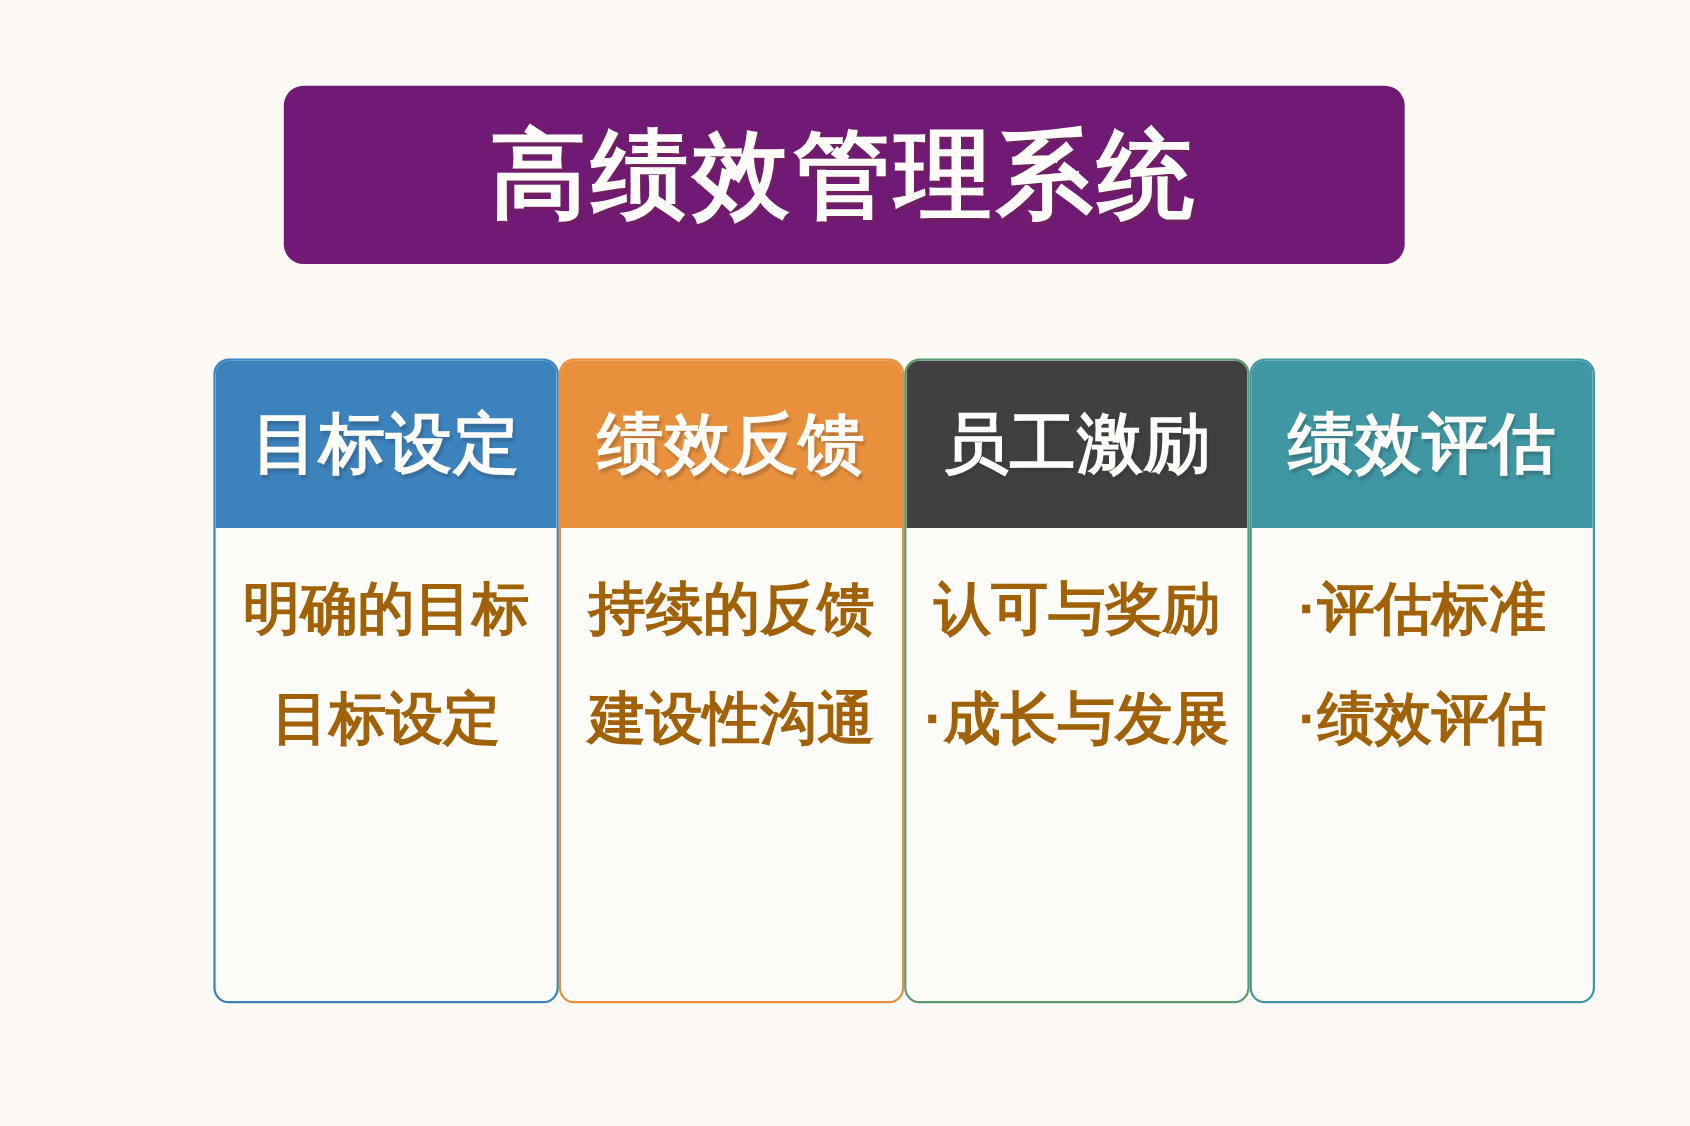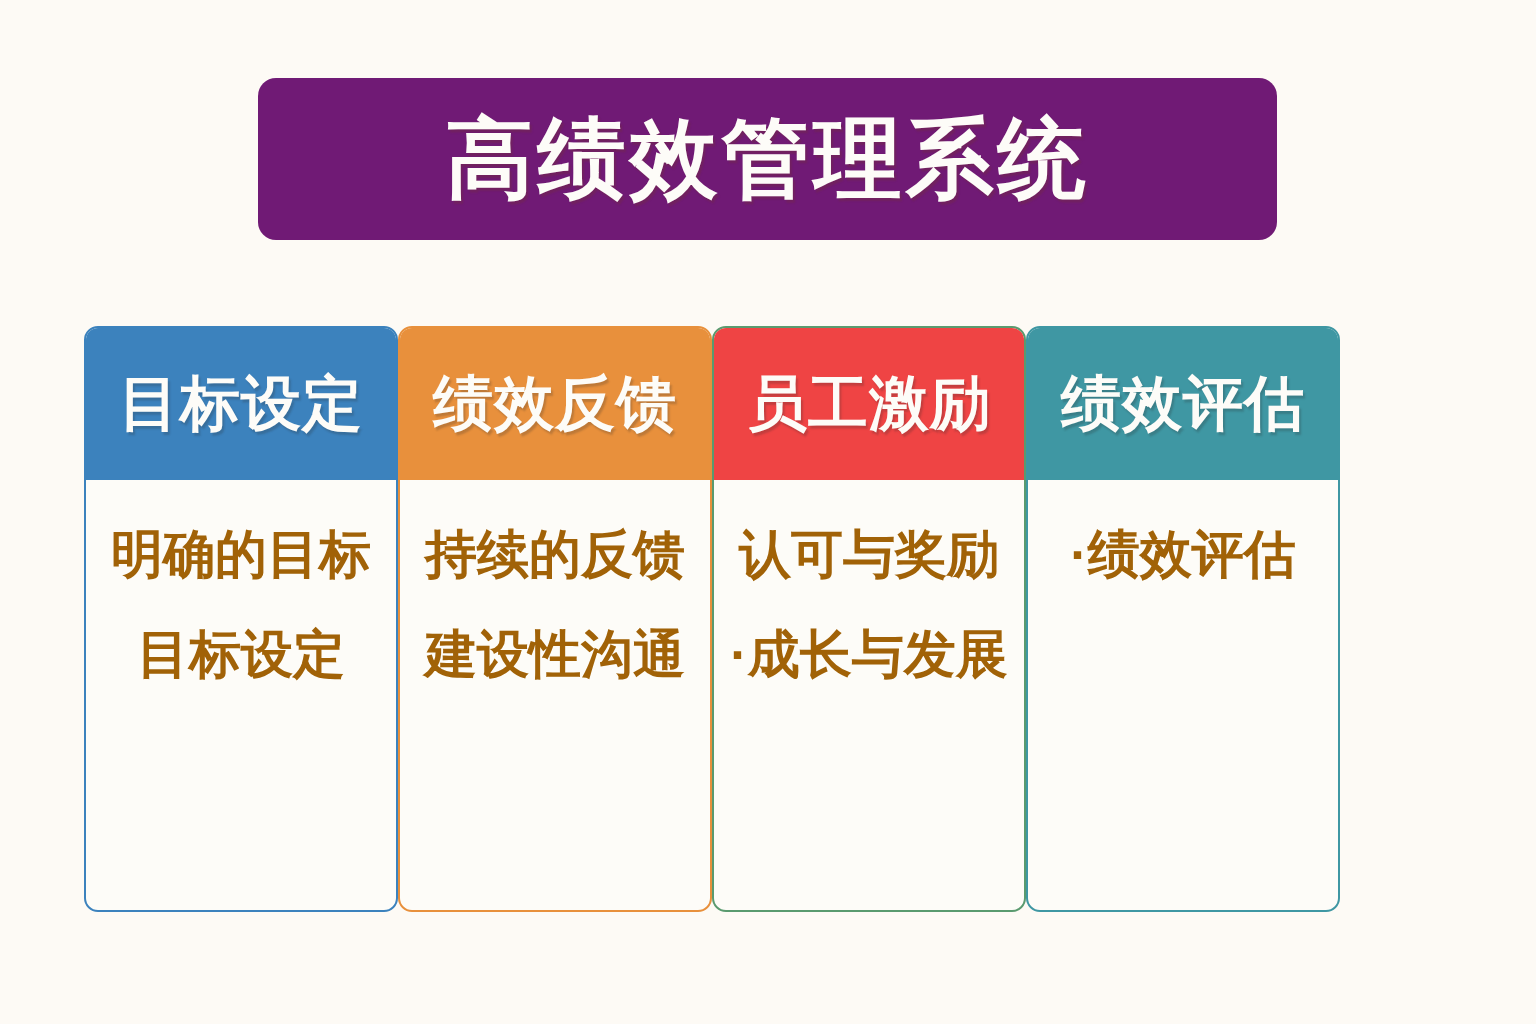--- a/index.html
+++ b/index.html
@@ -36,26 +36,26 @@
     font-weight: bold;
     letter-spacing: 4px;
     line-height: 1;
     white-space: nowrap;
     text-shadow: 2px 3px 2px rgba(120,60,20,0.22);
   }
 
   
   #card-row {
     position: absolute;
-    left: 84px;
+    left: 96px;
     top: 326px;
     width: 1354px;
     height: 450px;
     display: flex;
-    justify-content: flex-start;
+    justify-content: flex-end;
   }
 
   .card {
     width: 314px;
     height: 586px;
     box-sizing: border-box;
     border-radius: 14px;
     overflow: hidden;
     background: #fdfcf8;
     border: 2px solid #3c82bd;
@@ -98,21 +98,21 @@
     white-space: nowrap;
     margin-bottom: 48px;
   }
 
   
   .card.c-blue   { border-color: #3c82bd; }
   .card.c-blue   .card-header { background: #3c82bd; }
   .card.c-orange { border-color: #e8903c; }
   .card.c-orange .card-header { background: #e8903c; }
   .card.c-green  { border-color: #5a9a6f; }
-  .card.c-green  .card-header { background: #ef4444; }
+  .card.c-green  .card-header { background: #404040; }
   .card.c-teal   { border-color: #3f97a3; }
   .card.c-teal   .card-header { background: #3f97a3; }
 </style>
 </head>
 <body>
 
 <div id="title-banner">
   <div id="title-text">高绩效管理系统</div>
 </div>
 
@@ -146,17 +146,18 @@
       <div class="card-item">认可与奖励</div>
       <div class="card-item"><span>·</span><span>成长与发展</span></div>
     </div>
   </div>
 
   <div class="card c-teal">
     <div class="card-header">
       <span class="card-header-text">绩效评估</span>
     </div>
     <div class="card-body">
+      <div class="card-item"><span>·</span><span>评估标准</span></div>
       <div class="card-item"><span>·</span><span>绩效评估</span></div>
     </div>
   </div>
 
 </div>
 
 </body></html>

